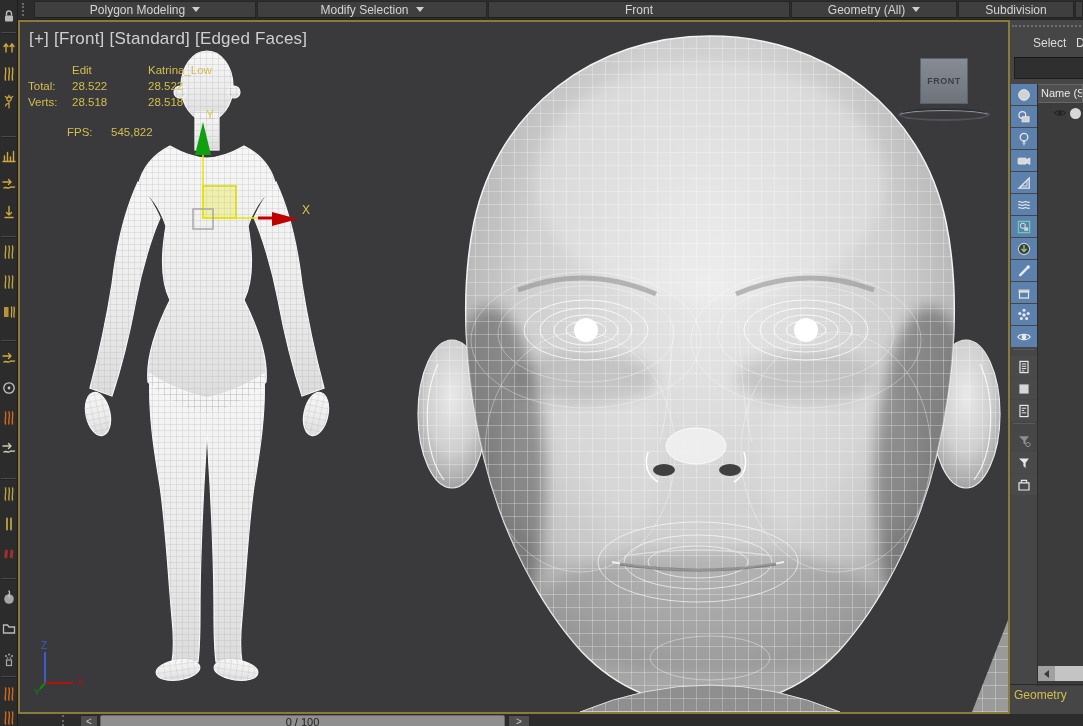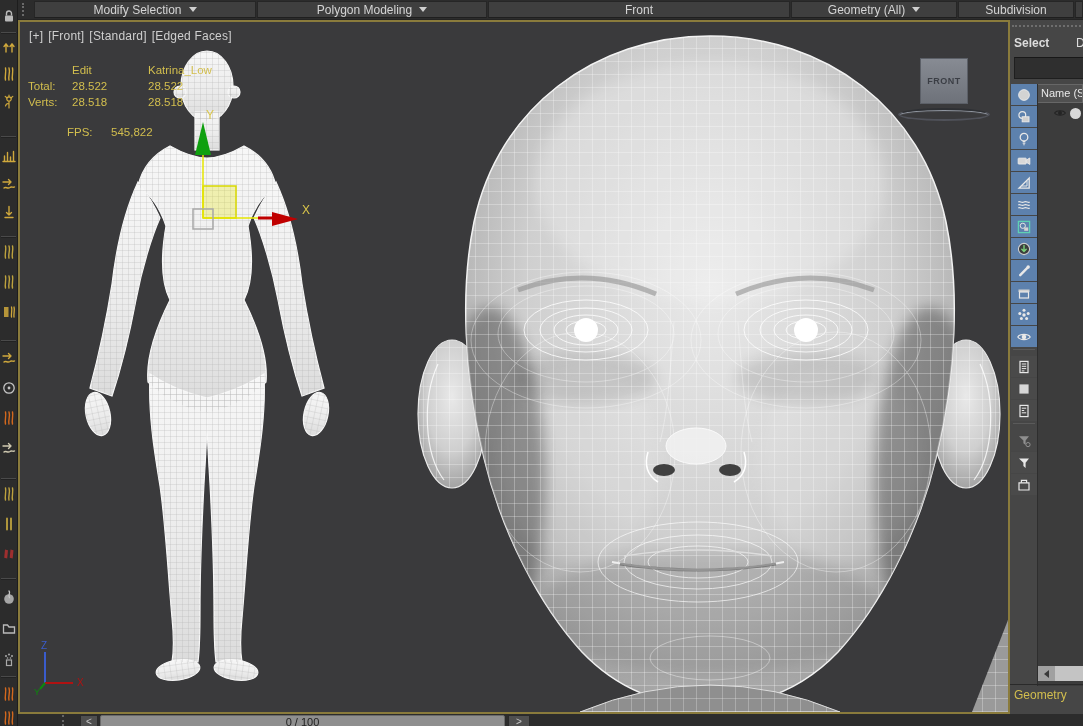--- a/index.html
+++ b/index.html
@@ -21,37 +21,37 @@
   #left-toolbar{position:absolute;left:0;top:0;width:18px;height:726px;background:#2c2c2c;
     border-right:1px solid #1d1d1d;}
   .ltool{position:absolute;left:1px;width:16px;height:16px;}
   .ltool svg{width:16px;height:16px;display:block;}
   .lsep{position:absolute;left:1px;width:15px;height:0;border-top:1px solid #4a4a4a;box-shadow:0 1px 0 #222;}
 
   
   #viewport{position:absolute;left:18px;top:20px;width:992px;height:694px;background:#3a3a3c;
     border:2px solid #8a7b3c;}
   #scene{position:absolute;left:0;top:0;width:988px;height:690px;}
-  #vp-label{position:absolute;left:9px;top:7px;font-size:12px;color:#cfcfcf;letter-spacing:.2px;z-index:5;}
+  #vp-label{position:absolute;left:9px;top:7px;font-size:17px;color:#cfcfcf;letter-spacing:.2px;z-index:5;}
   #vp-label span{margin-right:5px;cursor:default;}
   #stats{position:absolute;left:8px;top:40px;z-index:5;color:#d2be4e;font-size:11.5px;line-height:16px;
     display:grid;grid-template-columns:44px 76px auto;}
   #fps-row{position:absolute;left:8px;top:104px;z-index:5;color:#d2be4e;font-size:11.5px;
     display:grid;grid-template-columns:44px auto;margin-left:39px;}
   #viewcube{position:absolute;left:900px;top:36px;width:48px;height:46px;z-index:4;
     background:linear-gradient(#878b93,#6e727a);border:1px solid #5c6068;color:#3b3e45;
     display:flex;align-items:center;justify-content:center;font-size:9px;font-weight:bold;letter-spacing:.5px;}
   #vc-ring{position:absolute;left:878px;top:86px;width:92px;height:13px;z-index:3;border-radius:50%;
     border:2px solid #50525a;border-top-color:#2e3034;box-shadow:inset 0 1px 1px #9aa0ab;}
 
   
   #right-panel{position:absolute;left:1010px;top:20px;width:73px;height:706px;background:#464646;overflow:hidden;}
   .rp-handle{position:absolute;left:2px;top:5px;width:69px;height:0;border-top:2px dotted #6e6e6e;}
   .rp-menu{position:absolute;left:0;top:13px;width:73px;height:22px;color:#dcdcdc;font-size:12px;}
-  .rp-menu .m-select{position:absolute;left:4px;top:3px;font-weight:bold;}
+  .rp-menu .m-select{position:absolute;left:23px;top:3px;}
   .rp-menu .m-display{position:absolute;left:66px;top:3px;}
   .rp-search{position:absolute;left:4px;top:37px;width:76px;height:22px;background:#2f2f2f;
     border:1px solid #1f1f1f;border-top-color:#181818;color:#ddd;font-size:11px;padding:0 4px;outline:none;}
   .rp-icons{position:absolute;left:0;top:64px;width:27px;}
   .fbtn{width:26px;height:21px;margin:0 0 1px 1px;background:#4a4a4a;display:flex;align-items:center;justify-content:center;color:#e8e8e8;}
   .fbtn.sel{background:#5d81ad;}
   .fbtn.dim{opacity:.45;}
   .fbtn svg{width:16px;height:16px;display:block;}
   .fsep{height:5px;margin:2px 2px 2px 3px;border-top:1px solid #5a5a5a;}
   .rp-list{position:absolute;left:27px;top:64px;width:46px;height:602px;background:#3c3c3c;border-left:1px solid #2e2e2e;}
@@ -209,25 +209,25 @@
         <path d="M3 5.8 H13 V13 H3 Z" fill="none" stroke="currentColor" stroke-width="1.2"></path>
         <path d="M5.4 5.8 V3.4 H10.6 V5.8" fill="none" stroke="currentColor" stroke-width="1.2"></path>
       </symbol>
 </defs>
 </svg>
 
 <div id="menubar">
   <div id="mb-handle"></div>
 
 <div class="mtab">
+      <span>Polygon Modeling</span>
+      <span class="marrow"></span>
+    </div>
+    <div class="mtab">
       <span>Modify Selection</span>
-      <span class="marrow"></span>
-    </div>
-    <div class="mtab">
-      <span>Polygon Modeling</span>
       <span class="marrow"></span>
     </div>
     <div class="mtab">
       <span>Front</span>
     </div>
     <div class="mtab">
       <span>Geometry (All)</span>
       <span class="marrow"></span>
     </div>
     <div class="mtab">

